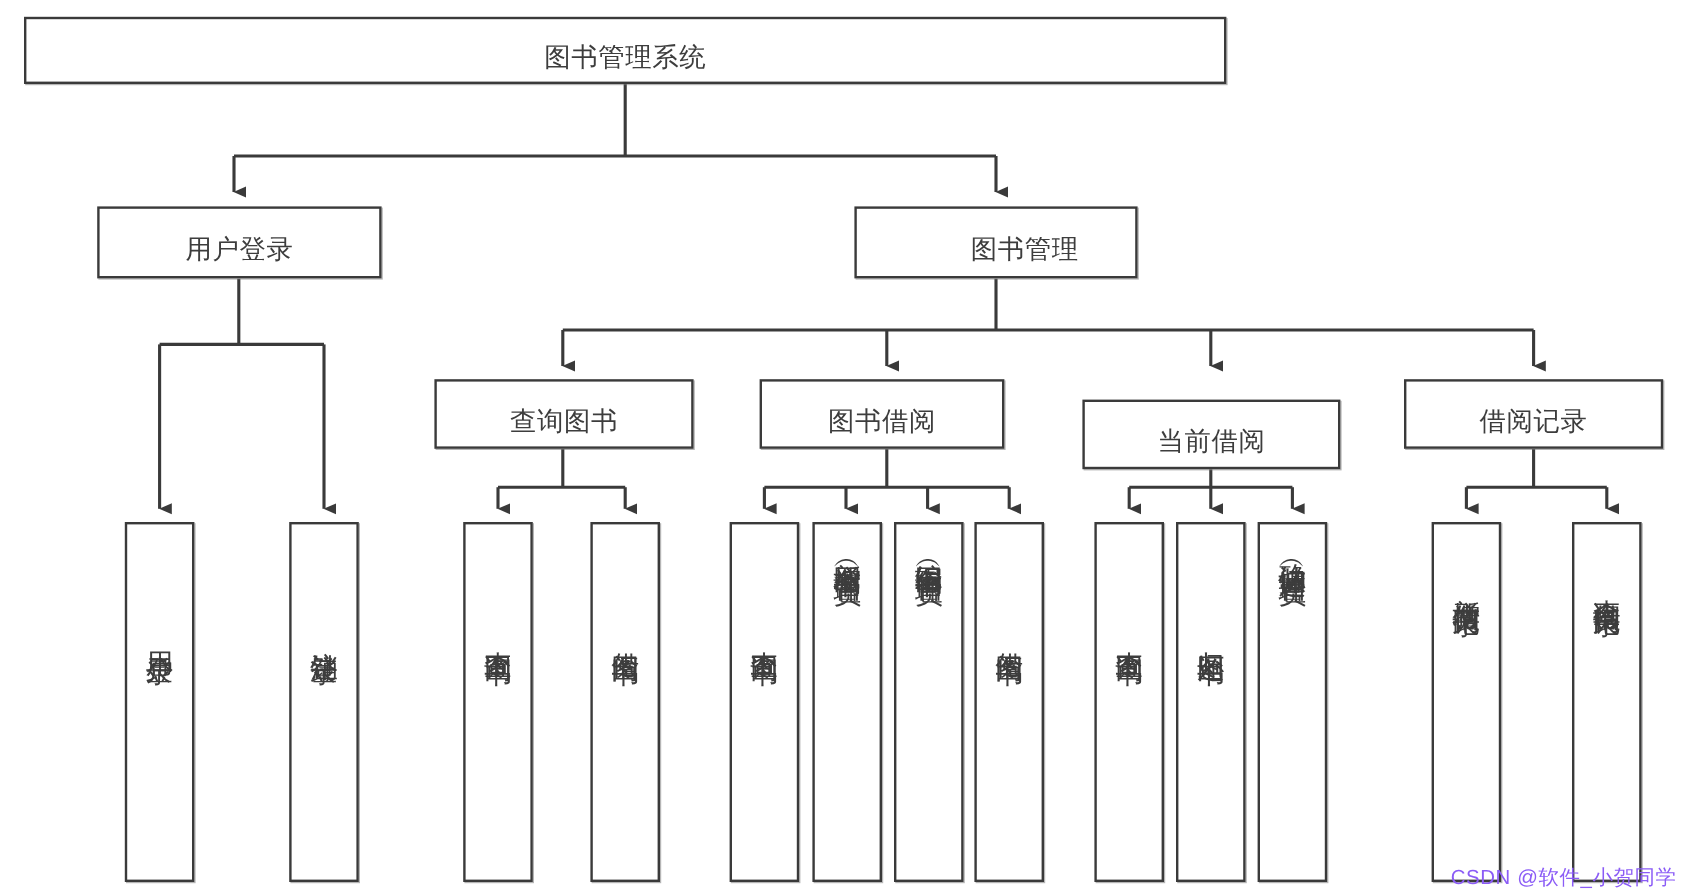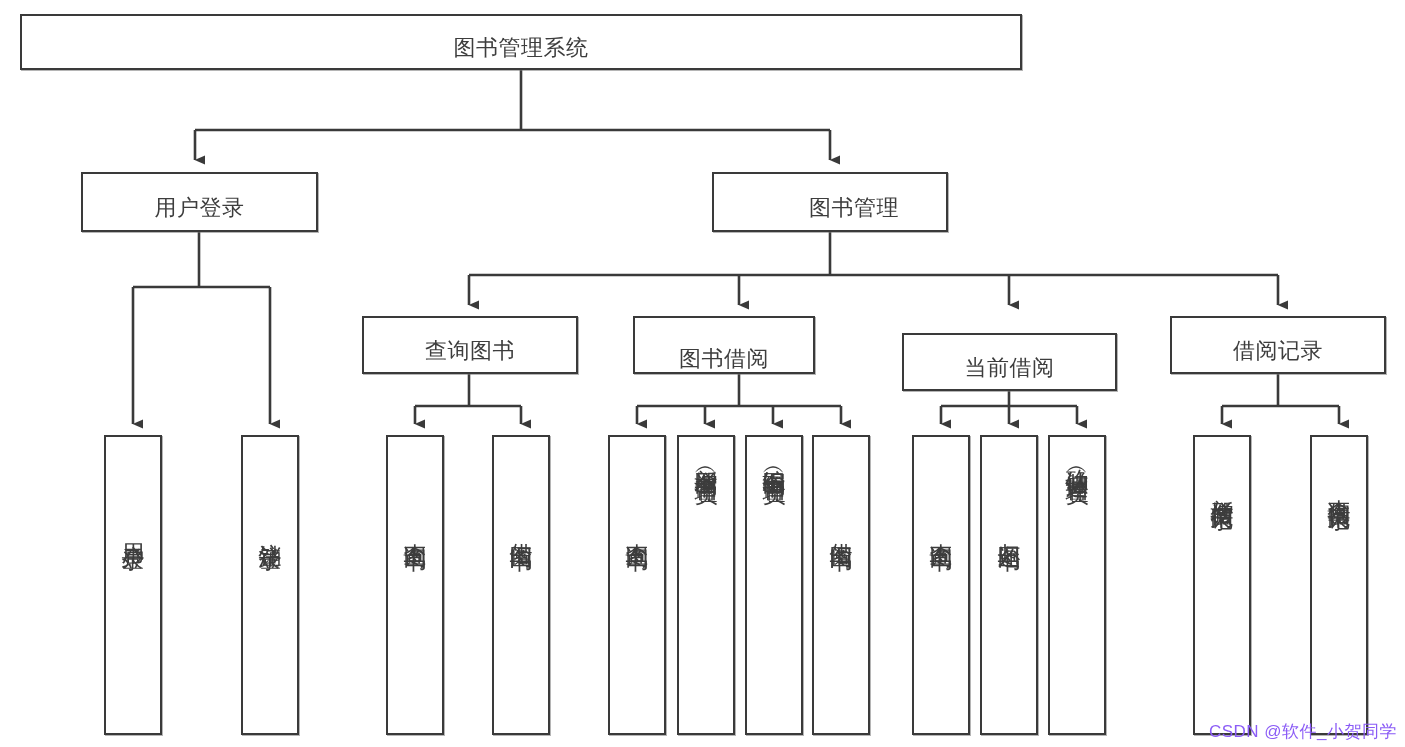--- a/index.html
+++ b/index.html
@@ -142,21 +142,21 @@
   <div class="node horiz" style="left:81px; top:172px; width:237px; height:60px;">
     <span class="lbl">用户登录</span>
   </div>
   <div class="node horiz" style="left:712px; top:172px; width:236px; height:60px;padding-left:48px;">
     <span class="lbl">图书管理</span>
   </div>
 
   <div class="node horiz" style="left:362px; top:316px; width:216px; height:58px;">
     <span class="lbl">查询图书</span>
   </div>
-  <div class="node horiz" style="left:633px; top:316px; width:182px; height:58px;align-items:flex-end;">
+  <div class="node horiz" style="left:633px; top:316px; width:204px; height:58px;">
     <span class="lbl">图书借阅</span>
   </div>
   <div class="node horiz" style="left:902px; top:333px; width:215px; height:58px;">
     <span class="lbl">当前借阅</span>
   </div>
   <div class="node horiz" style="left:1170px; top:316px; width:216px; height:58px;">
     <span class="lbl">借阅记录</span>
   </div>
 
   <div class="node vert short" style="left:104px; top:435px; width:58px; height:300px;">

